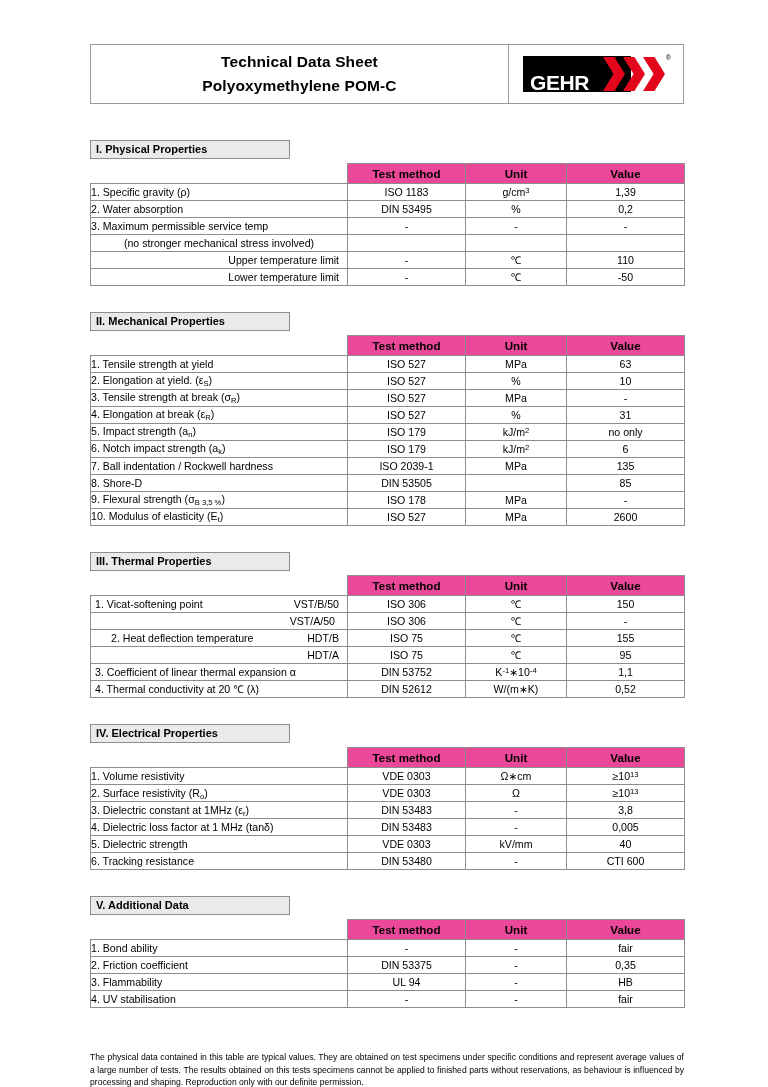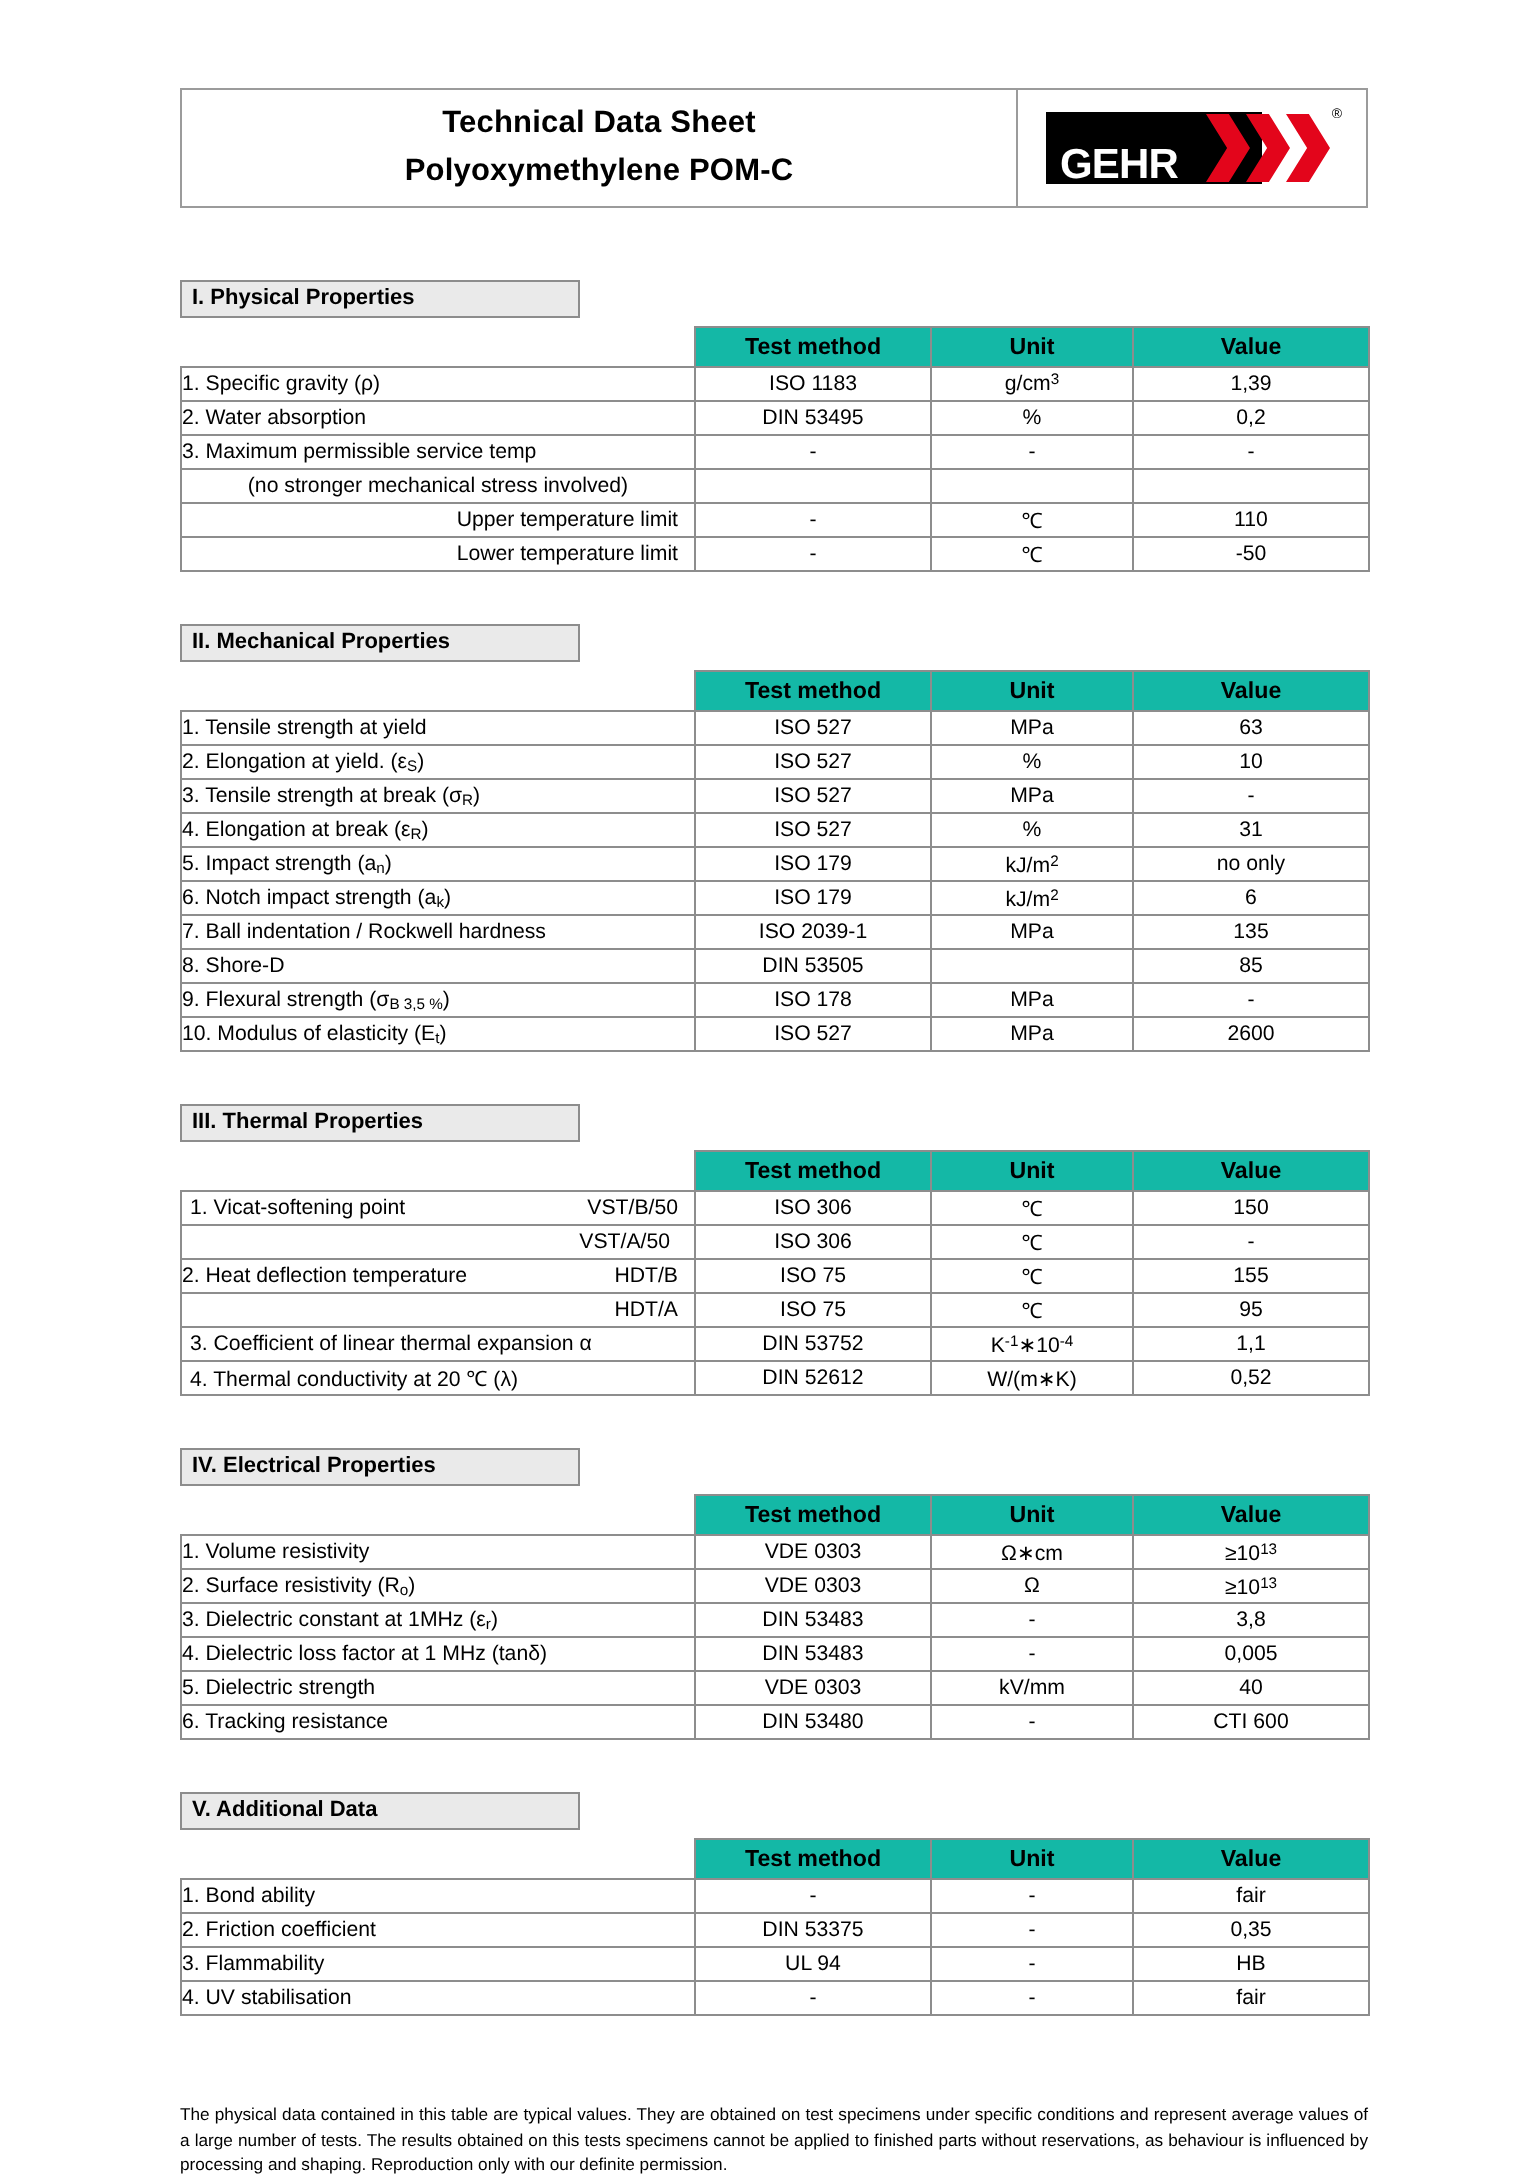--- a/index.html
+++ b/index.html
@@ -126,21 +126,21 @@
   table.props col.c-unit   { width: 101px; }
   table.props col.c-value  { width: 118px; }
 
   table.props th, table.props td {
     border: 1px solid #8d8d8d;
     padding: 0;
     height: 16px;
     vertical-align: middle;
   }
   table.props thead th {
-    background: #14b8a6;
+    background: #ec4899;
     font-size: 11.6px;
     font-weight: bold;
     text-align: center;
     height: 19px;
   }
   table.props thead th.blank {
     border: none;
     background: transparent;
   }
   td.label {
@@ -366,21 +366,21 @@
               <span class="lblrow">
                 <span></span>
                 <span class="sub">VST/A/50</span>
               </span>
             </td>
             <td class="ctr">ISO 306</td>
             <td class="ctr">℃</td>
             <td class="ctr">-</td>
           </tr>
           <tr>
-            <td class="label" style="padding: 0px 0px 0px 0;">
+            <td class="label" style="padding: 0px 0px 0px 20px;">
               <span class="lblrow">
                 <span>2. Heat deflection temperature</span>
                 <span class="sub">HDT/B</span>
               </span>
             </td>
             <td class="ctr">ISO 75</td>
             <td class="ctr">℃</td>
             <td class="ctr">155</td>
           </tr>
           <tr>

